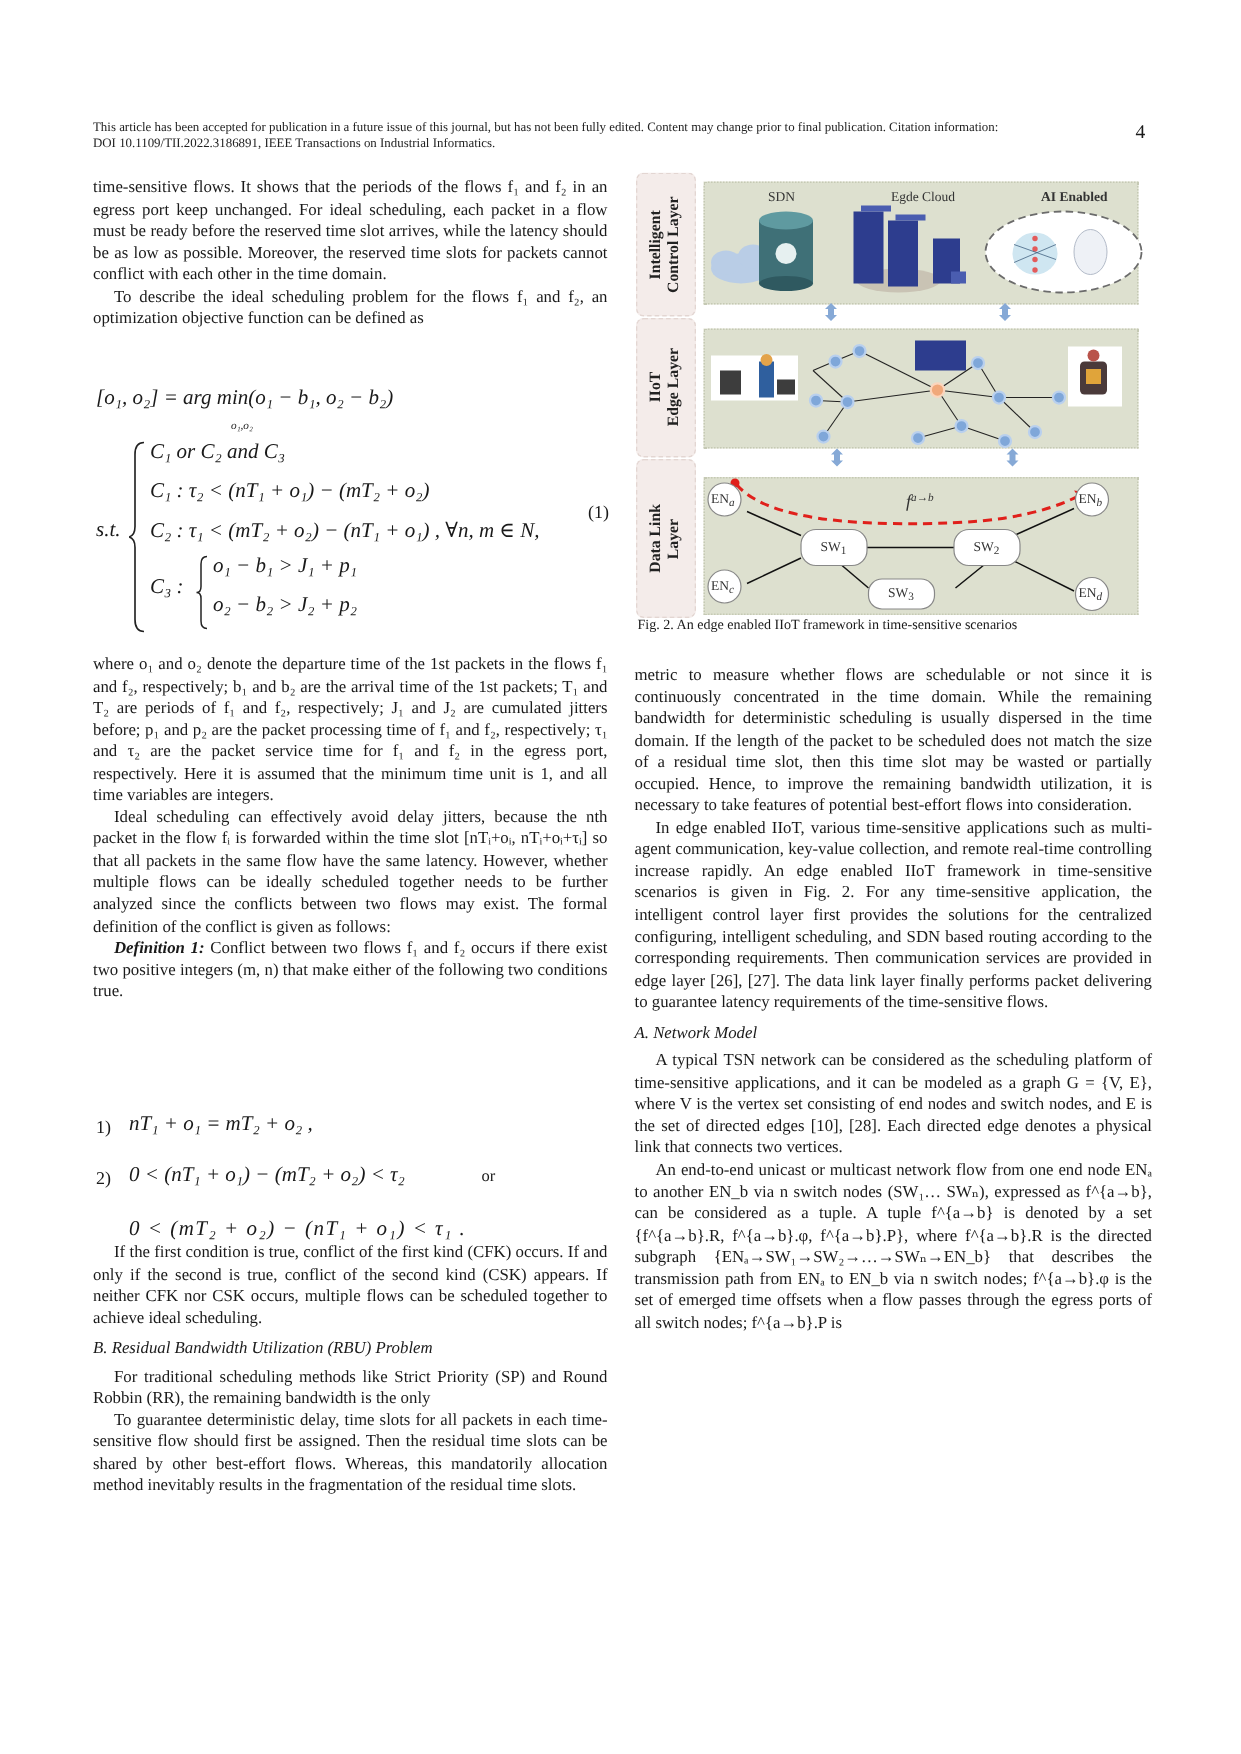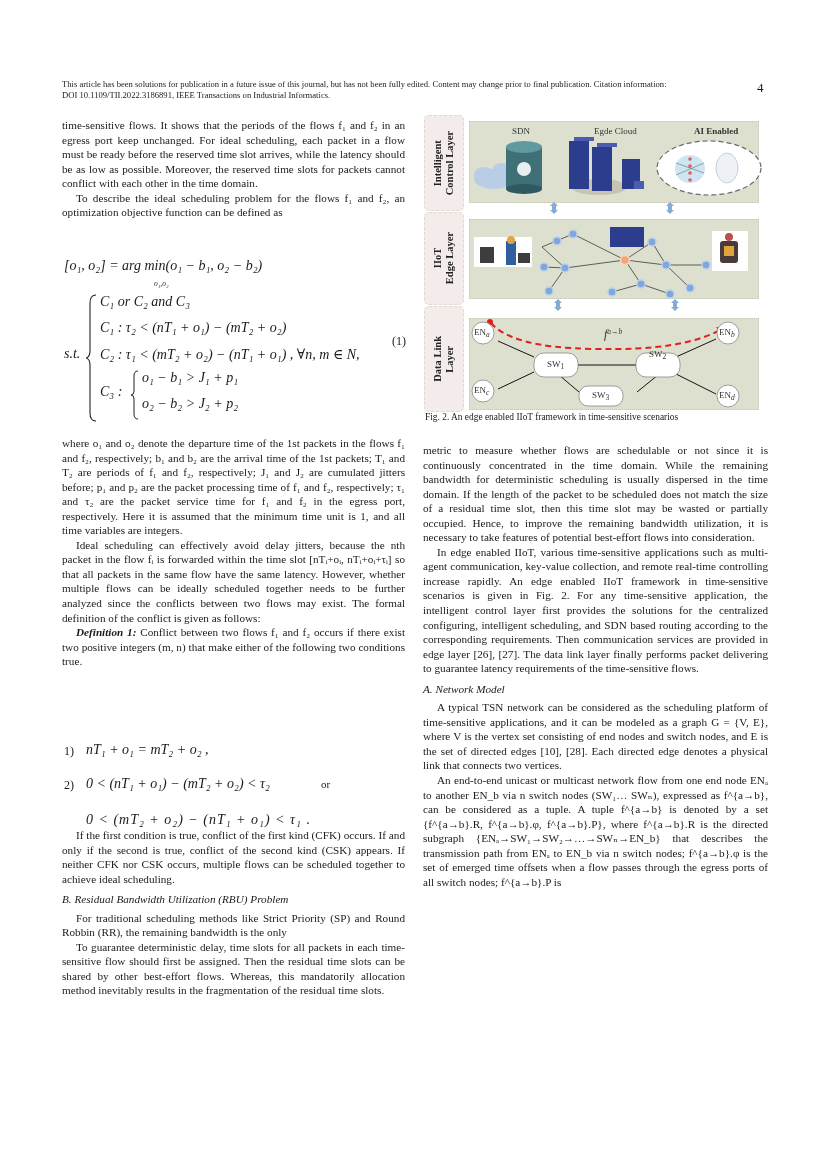--- a/index.html
+++ b/index.html
@@ -26,21 +26,21 @@
   .layer-label span { writing-mode:vertical-rl; transform:rotate(180deg); font-weight:bold; font-size:10.5px;
                       text-align:center; line-height:12px; font-family:"Liberation Serif",serif; color:#222; }
   .layer-box { position:absolute; left:45px; width:288px; background:#dde0cf; border:1px dotted #c5c9b4; }
   .figcap { position:absolute; left:425px; top:412px; font-size:9.4px; }
   .lbl { position:absolute; font-size:9px; color:#333; font-family:"Liberation Serif",serif; }
 </style>
 </head>
 <body>
 
 <div class="hdr">
-  <div>This article has been solutions for publication in a future issue of this journal, but has not been fully edited. Content may change prior to final publication. Citation information:</div>
+  <div>This article has been accepted for publication in a future issue of this journal, but has not been fully edited. Content may change prior to final publication. Citation information:</div>
   <div>DOI 10.1109/TII.2022.3186891, IEEE Transactions on Industrial Informatics.</div>
 </div>
 <div class="pgnum">4</div>
 
 <div class="col colL" style="top:118px;">
   <p>time-sensitive flows. It shows that the periods of the flows f₁ and f₂ in an egress port keep unchanged. For ideal scheduling, each packet in a flow must be ready before the reserved time slot arrives, while the latency should be as low as possible. Moreover, the reserved time slots for packets cannot conflict with each other in the time domain.</p>
   <p class="ind">To describe the ideal scheduling problem for the flows f₁ and f₂, an optimization objective function can be defined as</p>
 </div>
 
 <div class="eq" style="position:absolute; left:64px; top:258px; width:342px; height:165px;">
@@ -222,21 +222,21 @@
   </svg>
 
   <div class="lbl it" style="left:180px; top:214px; font-size:12px;"><span>f</span><sup>a→b</sup></div>
 
   <div class="lbl" style="left:50px; top:214px;"><span>EN</span><sub class="it">a</sub></div>
   <div class="lbl" style="left:295px; top:214px;"><span>EN</span><sub class="it">b</sub></div>
   <div class="lbl" style="left:50px; top:272px;"><span>EN</span><sub class="it">c</sub></div>
   <div class="lbl" style="left:295px; top:277px;"><span>EN</span><sub class="it">d</sub></div>
 
   <div class="lbl" style="left:123px; top:246px;"><span>SW</span><sub>1</sub></div>
-  <div class="lbl" style="left:225px; top:236px;"><span>SW</span><sub>2</sub></div>
+  <div class="lbl" style="left:225px; top:246px;"><span>SW</span><sub>2</sub></div>
   <div class="lbl" style="left:168px; top:277px;"><span>SW</span><sub>3</sub></div>
 </div>
 <div class="figcap">Fig. 2. An edge enabled IIoT framework in time-sensitive scenarios</div>
 
 <div class="col colR" style="top:443px;">
   <p>metric to measure whether flows are schedulable or not since it is continuously concentrated in the time domain. While the remaining bandwidth for deterministic scheduling is usually dispersed in the time domain. If the length of the packet to be scheduled does not match the size of a residual time slot, then this time slot may be wasted or partially occupied. Hence, to improve the remaining bandwidth utilization, it is necessary to take features of potential best-effort flows into consideration.</p>
   <p class="ind">In edge enabled IIoT, various time-sensitive applications such as multi-agent communication, key-value collection, and remote real-time controlling increase rapidly. An edge enabled IIoT framework in time-sensitive scenarios is given in Fig. 2. For any time-sensitive application, the intelligent control layer first provides the solutions for the centralized configuring, intelligent scheduling, and SDN based routing according to the corresponding requirements. Then communication services are provided in edge layer [26], [27]. The data link layer finally performs packet delivering to guarantee latency requirements of the time-sensitive flows.</p>
   <p class="subhead">A.   Network Model</p>
   <p class="ind">A typical TSN network can be considered as the scheduling platform of time-sensitive applications, and it can be modeled as a graph G = {V, E}, where V is the vertex set consisting of end nodes and switch nodes, and E is the set of directed edges [10], [28]. Each directed edge denotes a physical link that connects two vertices.</p>
   <p class="ind">An end-to-end unicast or multicast network flow from one end node ENₐ to another EN_b via n switch nodes (SW₁… SWₙ), expressed as f^{a→b}, can be considered as a tuple. A tuple f^{a→b} is denoted by a set {f^{a→b}.R, f^{a→b}.φ, f^{a→b}.P}, where f^{a→b}.R is the directed subgraph {ENₐ→SW₁→SW₂→…→SWₙ→EN_b} that describes the transmission path from ENₐ to EN_b via n switch nodes; f^{a→b}.φ is the set of emerged time offsets when a flow passes through the egress ports of all switch nodes; f^{a→b}.P is</p>

